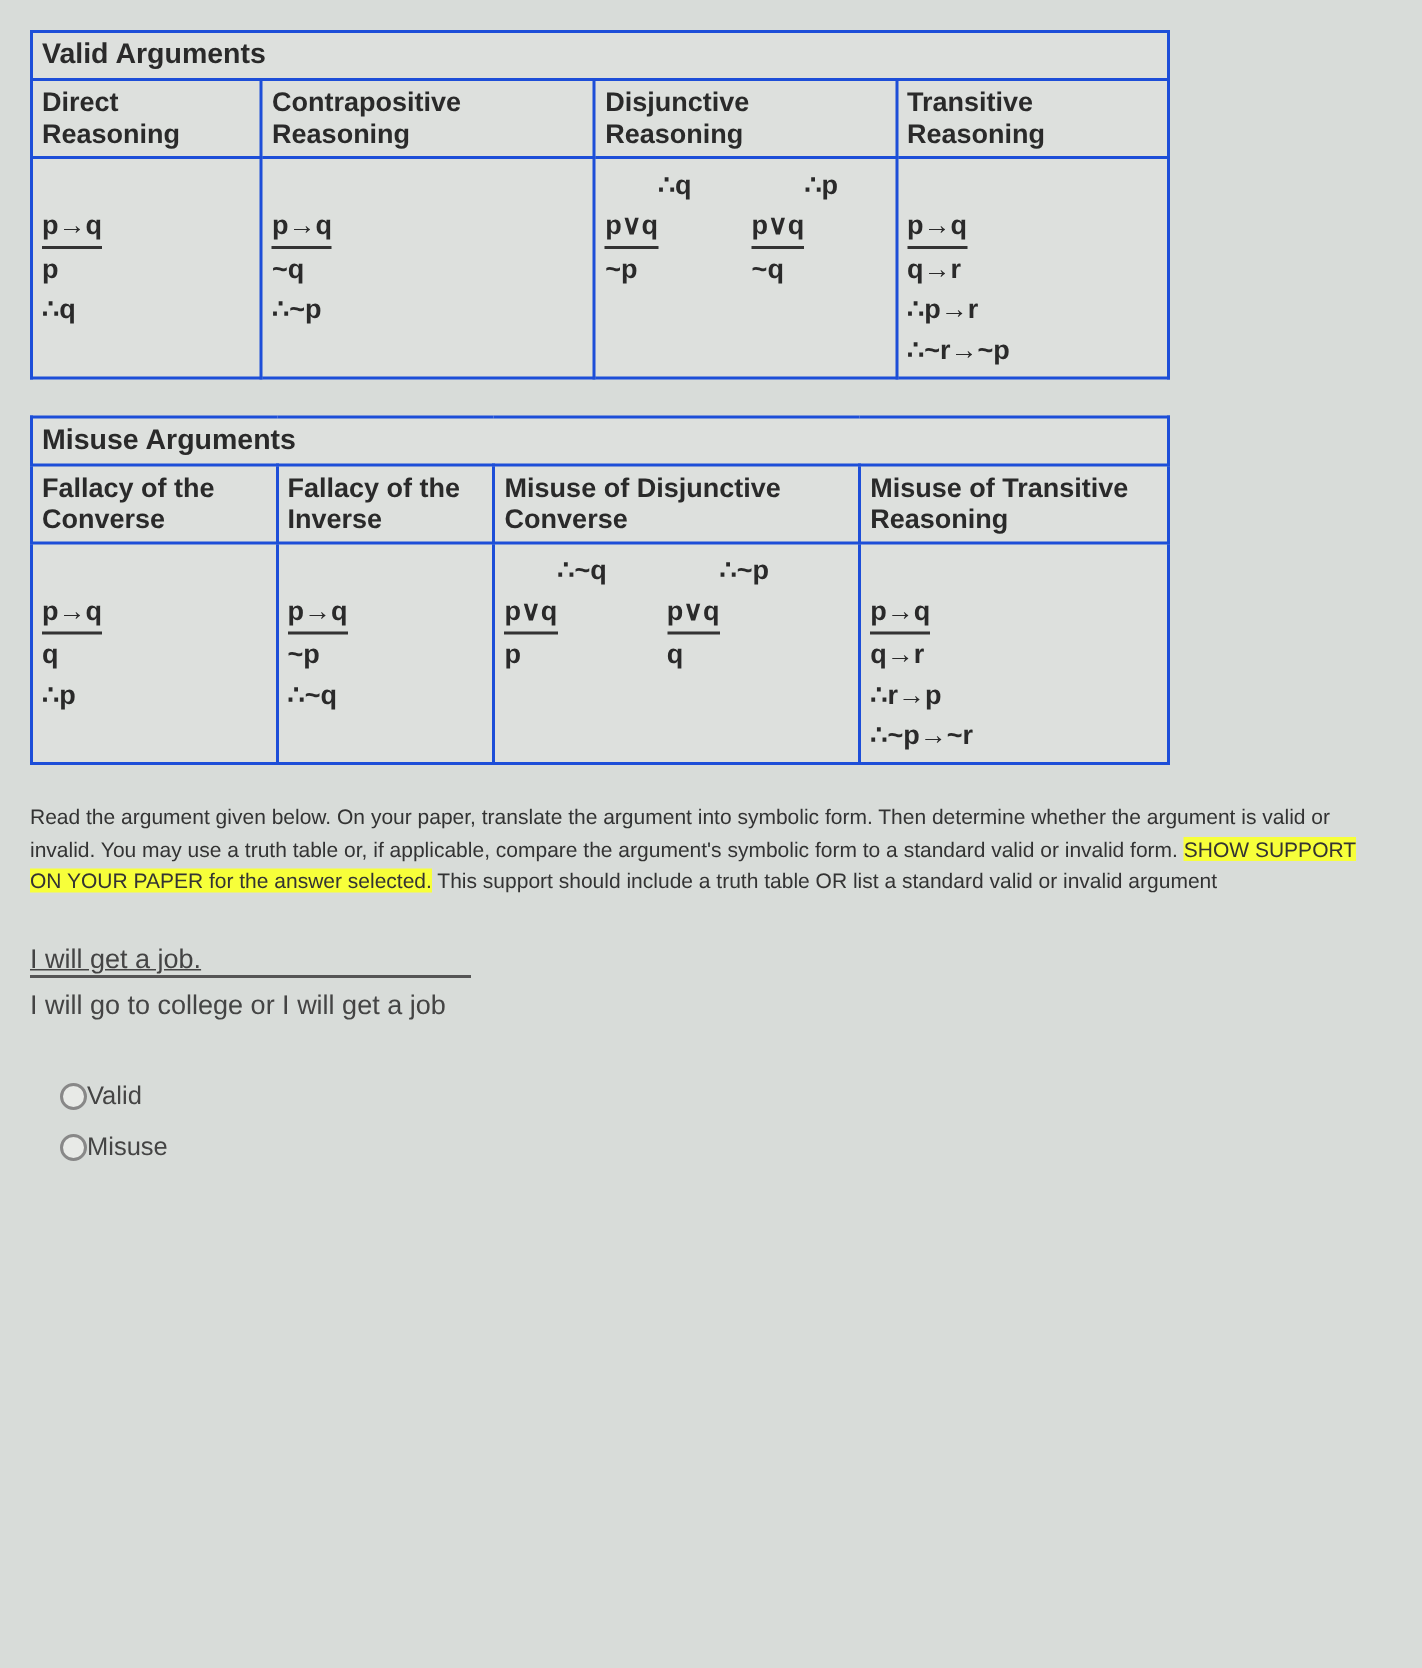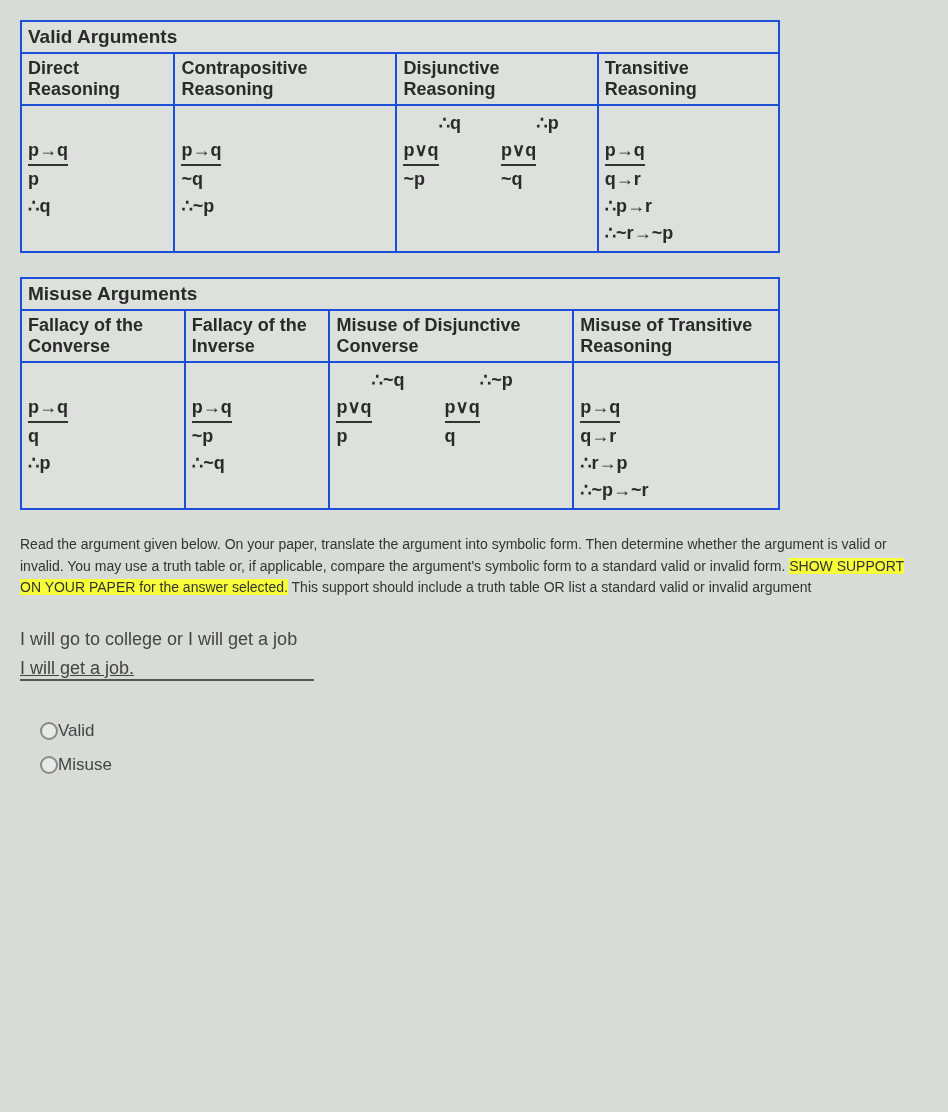--- a/index.html
+++ b/index.html
@@ -201,22 +201,22 @@
     </td>
   </tr>
 </tbody>
   </table>
 
 <p class="instructions">
   <span>Read the argument given below.  On your paper, translate the argument into symbolic form. Then determine whether the argument is valid or invalid.  You may use a truth table or, if applicable, compare the argument's symbolic form to a standard valid or invalid form.  </span><span class="hl">SHOW SUPPORT ON YOUR PAPER for the answer selected.</span><span>  This support should include a truth table OR list a standard valid or invalid argument</span>
 </p>
 
 <div class="argument-block">
+  <div><span class="prem2">I will get a job.</span></div>
   <div>I will go to college or I will get a job</div>
-  <div><span class="prem2">I will get a job.</span></div>
 </div>
 
 <div class="choice">
   <span class="radio"></span>
   <span>Valid</span>
 </div>
 <div class="choice">
   <span class="radio"></span>
   <span>Misuse</span>
 </div>

